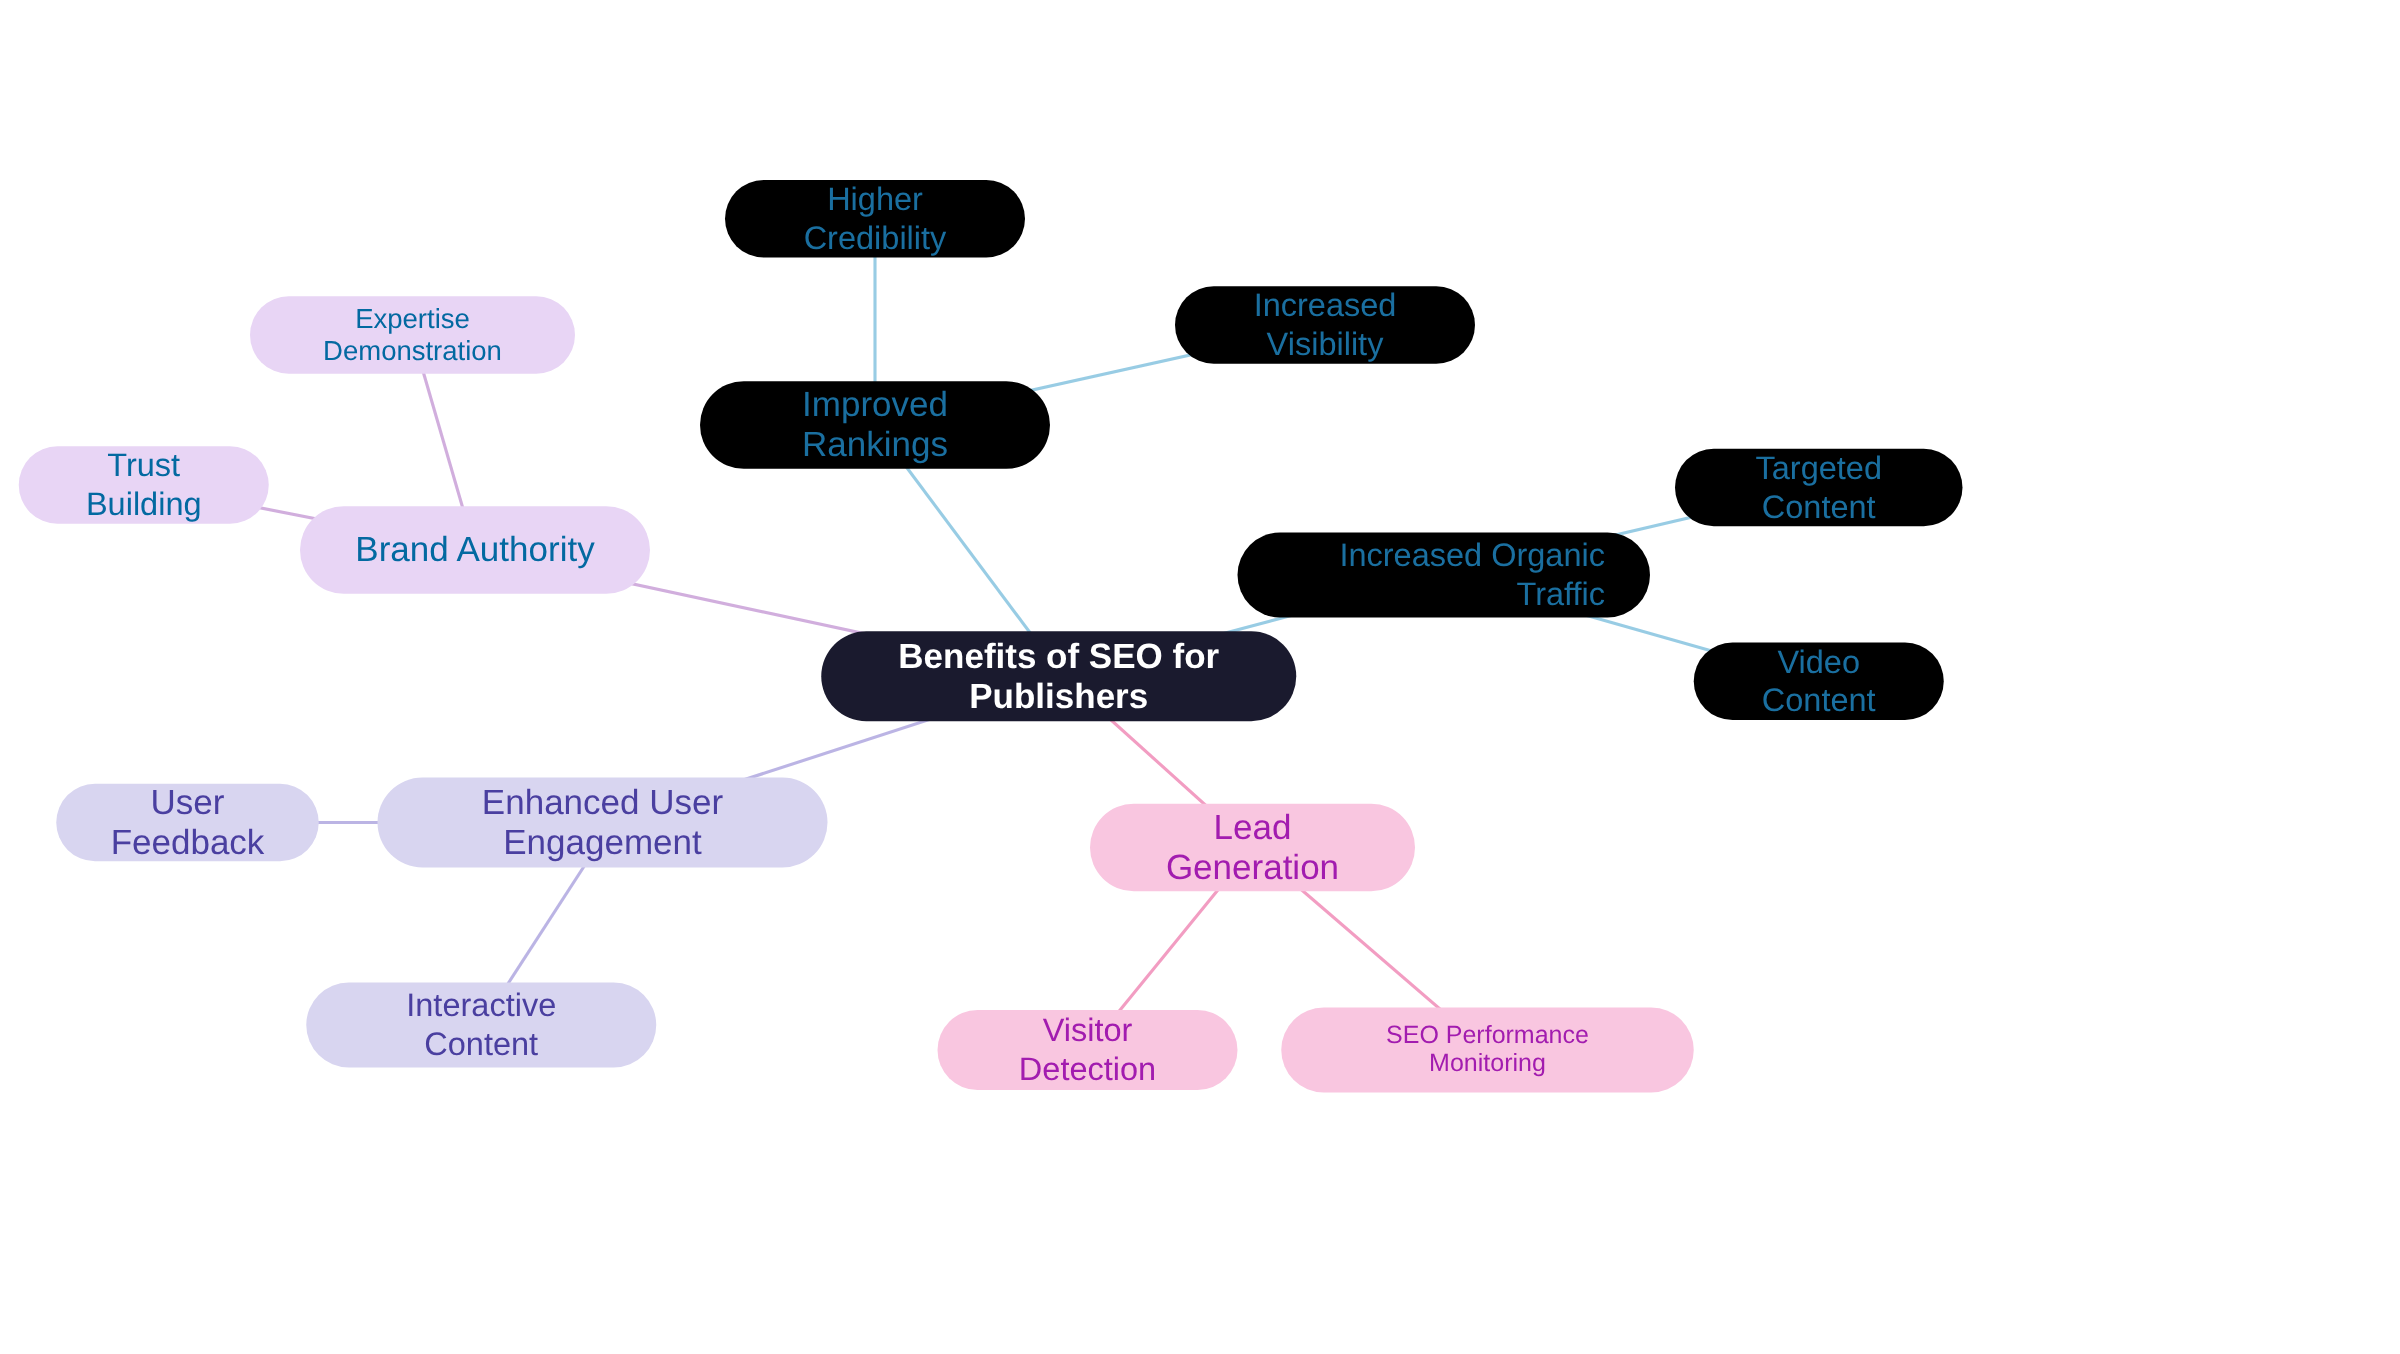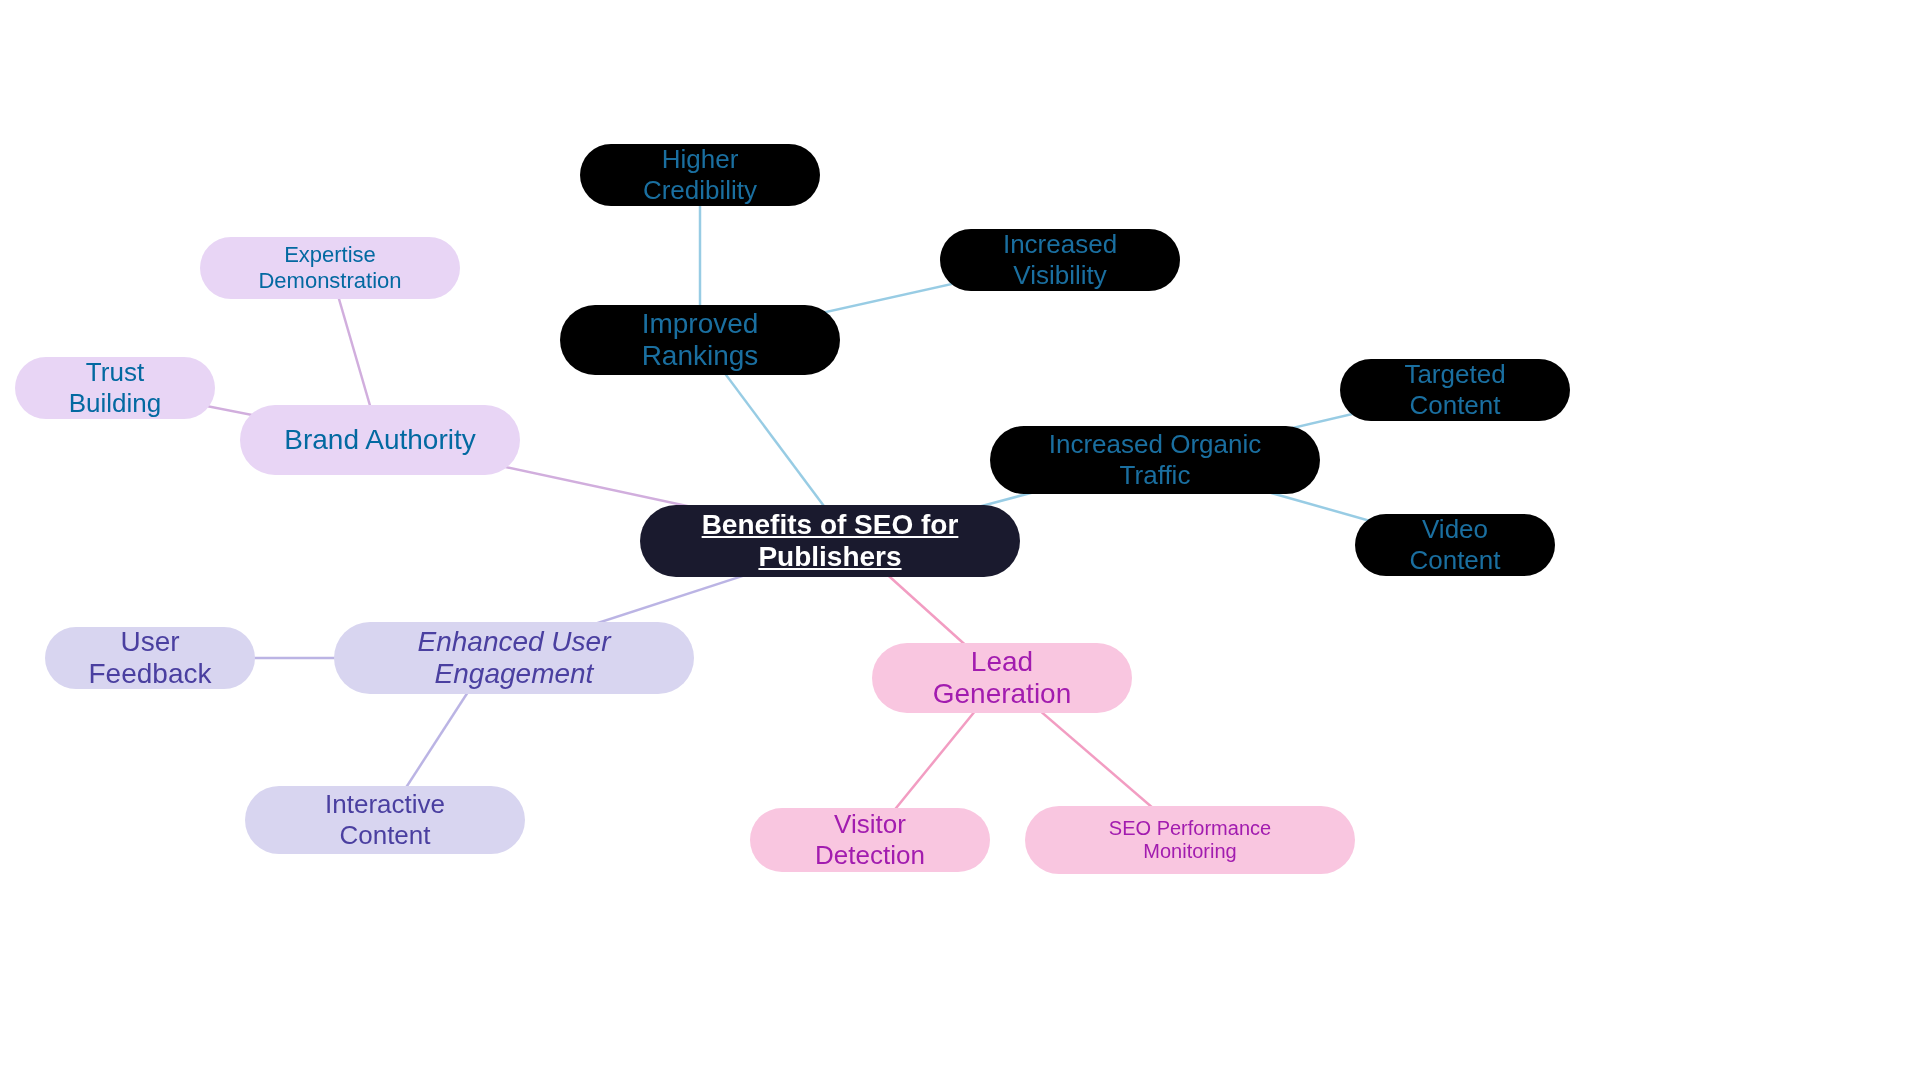--- a/index.html
+++ b/index.html
@@ -52,20 +52,21 @@
     }
     .node-blue-sm {
       width: 240px;
       height: 62px;
       font-size: 26px;
     }
     .node-blue-md {
       width: 320px;
       height: 68px;
       font-size: 26px;
+      text-align: right;
     }
     .node-purple {
       background: #e8d5f5;
       color: #0369a1;
       border: none;
       padding: 18px 36px;
     }
     .node-purple-lg {
       width: 280px;
       height: 70px;
@@ -134,33 +135,33 @@
     <line x1="1155" y1="460" x2="1455" y2="390" stroke="#87c4e0" stroke-width="2.5" opacity="0.85"></line>
     <line x1="1155" y1="460" x2="1455" y2="545" stroke="#87c4e0" stroke-width="2.5" opacity="0.85"></line>
     <line x1="850" y1="541" x2="490" y2="658" stroke="#b0a8e0" stroke-width="2.5" opacity="0.85"></line>
     <line x1="490" y1="658" x2="150" y2="658" stroke="#b0a8e0" stroke-width="2.5" opacity="0.85"></line>
     <line x1="490" y1="658" x2="385" y2="820" stroke="#b0a8e0" stroke-width="2.5" opacity="0.85"></line>
     <line x1="850" y1="541" x2="1002" y2="678" stroke="#f08cb8" stroke-width="2.5" opacity="0.85"></line>
     <line x1="1002" y1="678" x2="870" y2="840" stroke="#f08cb8" stroke-width="2.5" opacity="0.85"></line>
     <line x1="1002" y1="678" x2="1190" y2="840" stroke="#f08cb8" stroke-width="2.5" opacity="0.85"></line>
   </svg>
 
-<div class="node node-center" style="left:830px;top:541px;text-decoration:underline;">Benefits of SEO for Publishers</div>
+<div class="node node-center" style="left:847px;top:541px;">Benefits of SEO for Publishers</div>
 
 <div class="node node-blue node-blue-lg" style="left:700px;top:340px;">Improved Rankings</div>
 <div class="node node-blue node-blue-sm" style="left:700px;top:175px;">Higher Credibility</div>
 <div class="node node-blue node-blue-sm" style="left:1060px;top:260px;">Increased Visibility</div>
 
 <div class="node node-purple node-purple-lg" style="left:380px;top:440px;">Brand Authority</div>
 <div class="node node-purple node-purple-sm" style="left:330px;top:268px; width:260px; font-size:22px;">Expertise Demonstration</div>
 <div class="node node-purple node-purple-sm" style="left:115px;top:388px; width:200px;">Trust Building</div>
 
 <div class="node node-blue node-blue-md" style="left:1155px;top:460px; width:330px;">Increased Organic Traffic</div>
 <div class="node node-blue node-blue-sm" style="left:1455px;top:390px; width:230px;">Targeted Content</div>
 <div class="node node-blue node-blue-sm" style="left:1455px;top:545px; width:200px;">Video Content</div>
 
-<div class="node node-lavender node-lavender-lg" style="left:514px;top:658px; width:360px;font-style:italic;">Enhanced User Engagement</div>
+<div class="node node-lavender node-lavender-lg" style="left:482px;top:658px; width:360px;">Enhanced User Engagement</div>
 <div class="node node-lavender node-lavender-sm" style="left:150px;top:658px; width:210px;">User Feedback</div>
 <div class="node node-lavender node-lavender-md" style="left:385px;top:820px; width:280px;">Interactive Content</div>
 
 <div class="node node-pink node-pink-lg" style="left:1002px;top:678px; width:260px;">Lead Generation</div>
 <div class="node node-pink node-pink-sm" style="left:870px;top:840px; width:240px;">Visitor Detection</div>
 <div class="node node-pink node-pink-md" style="left:1190px;top:840px; width:330px; font-size:20px;">SEO Performance Monitoring</div>
 
 </body></html>

